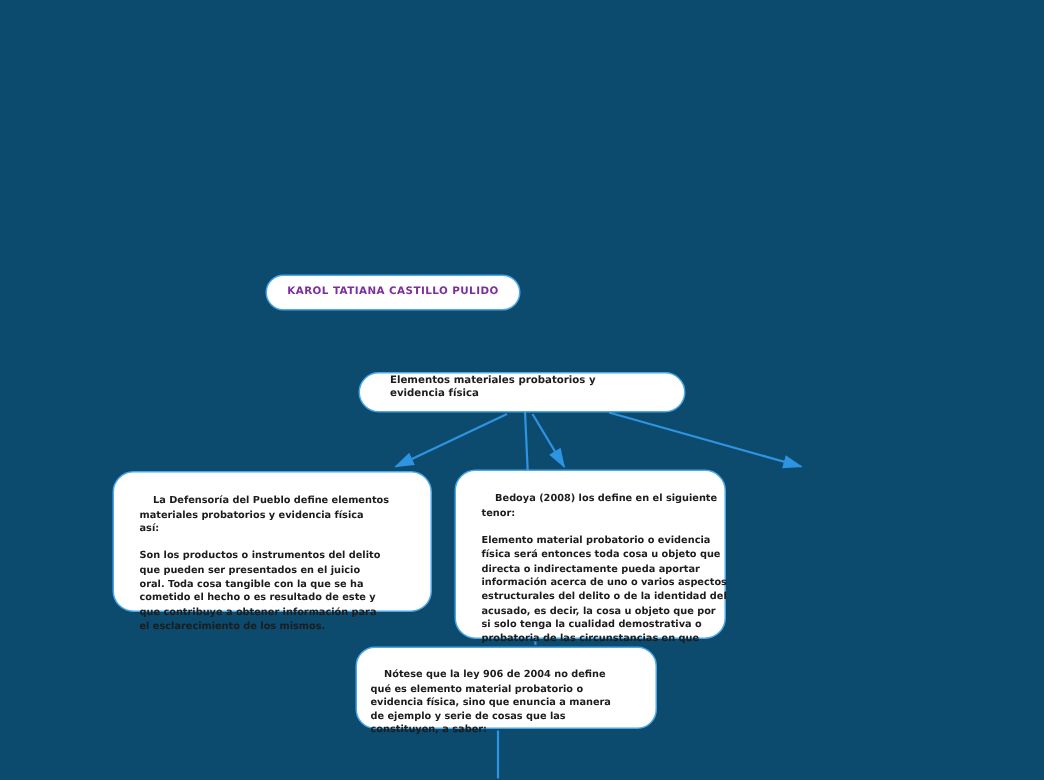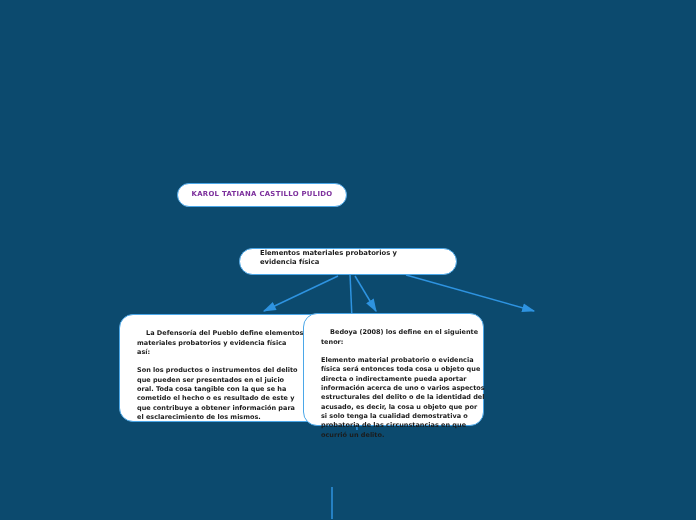--- a/index.html
+++ b/index.html
@@ -38,24 +38,23 @@
     color: #7c2f9c; font-size: 6.9px; letter-spacing: 0.3px;
     white-space: nowrap;
   }
   .node-root {
     left: 239px; top: 248px; width: 218px; height: 27px;
     border-radius: 13.5px;
     display: flex; align-items: flex-start;
     padding-left: 20px; font-size: 6.8px;
   }
   .node-defensoria {
-    left: 75px; top: 314px; width: 213px; height: 108px;
+    left: 75px; top: 314px; width: 213px; height: 94px;
     border-radius: 14px;
     padding: 5px 5px 5px 17px;
-    margin-left: 44px;
   }
   .node-bedoya {
     left: 303px; top: 313px; width: 181px; height: 113px;
     border-radius: 14px;
     padding: 5px 16px 5px 17px;
   }
   .node-topic {
     left: 535px; top: 312px; width: 87px; height: 23px;
     border-radius: 11.5px;
     display: flex; align-items: center; justify-content: center;
@@ -116,14 +115,21 @@
 directa o indirectamente pueda aportar
 información acerca de uno o varios aspectos
 estructurales del delito o de la identidad del
 acusado, es decir, la cosa u objeto que por
 si solo tenga la cualidad demostrativa o
 probatoria de las circunstancias en que
 ocurrió un delito.</span>
   </div>
 
 
+  <div class="map-node node-notese">
+    <span class="node-text">Nótese que la ley 906 de 2004 no define
+qué es elemento material probatorio o
+evidencia física, sino que enuncia a manera
+de ejemplo y serie de cosas que las
+constituyen, a saber:</span>
+  </div>
 
 </div>
 
 </body></html>

